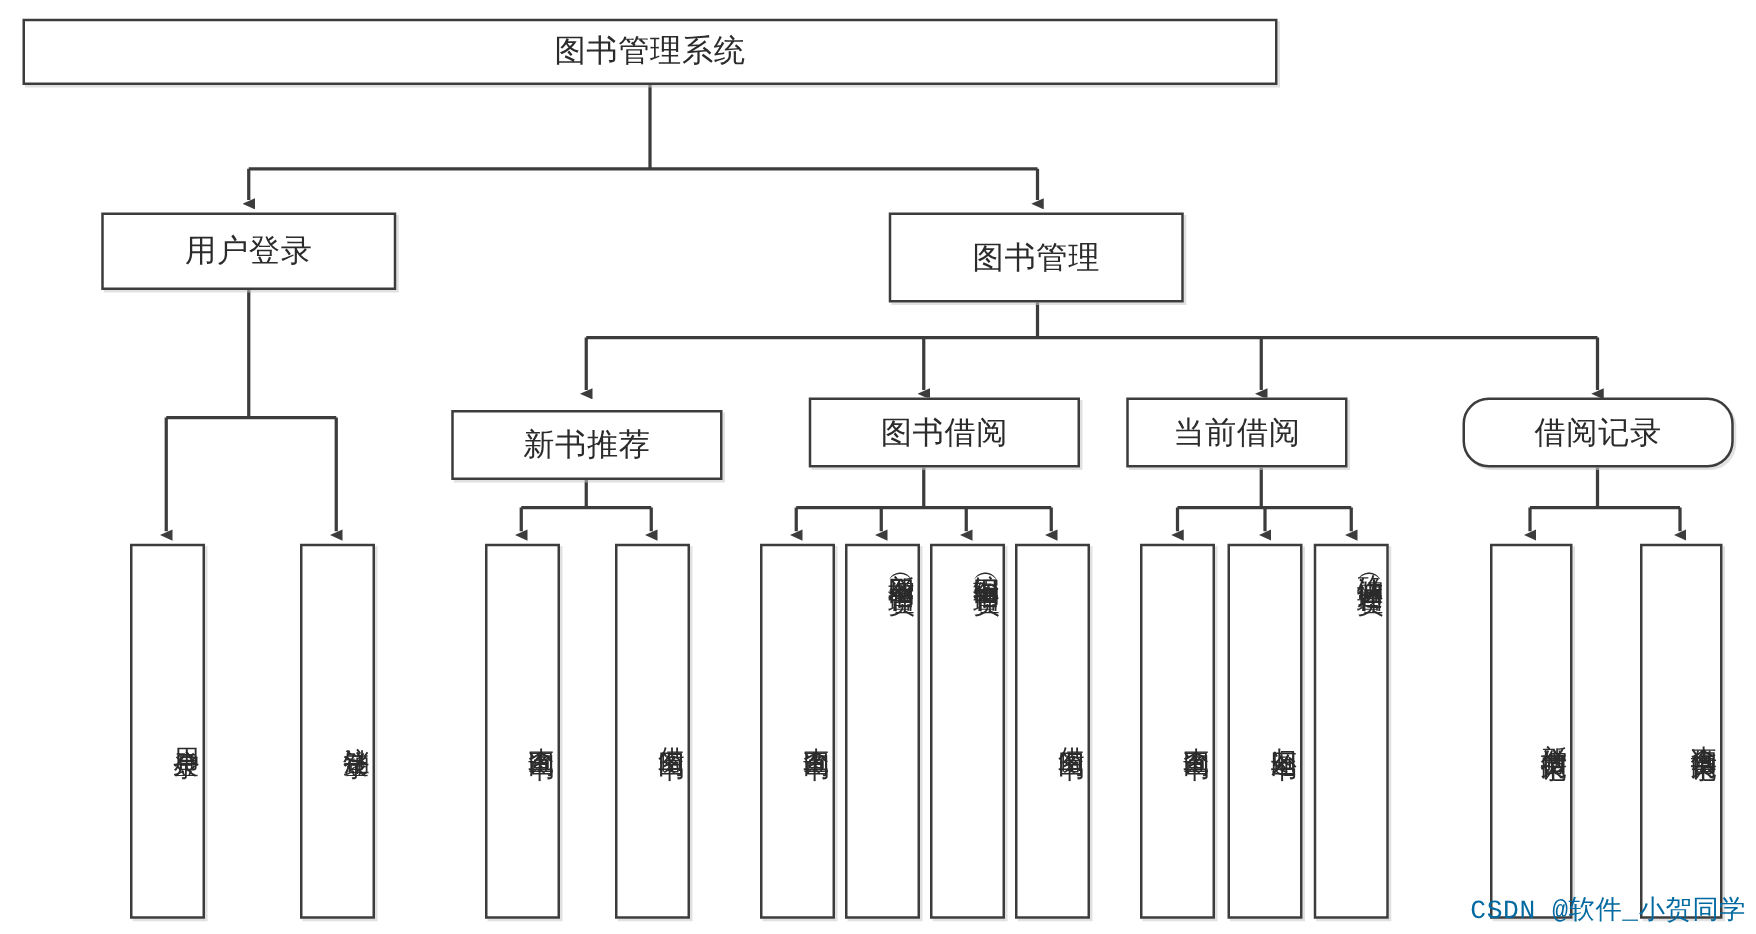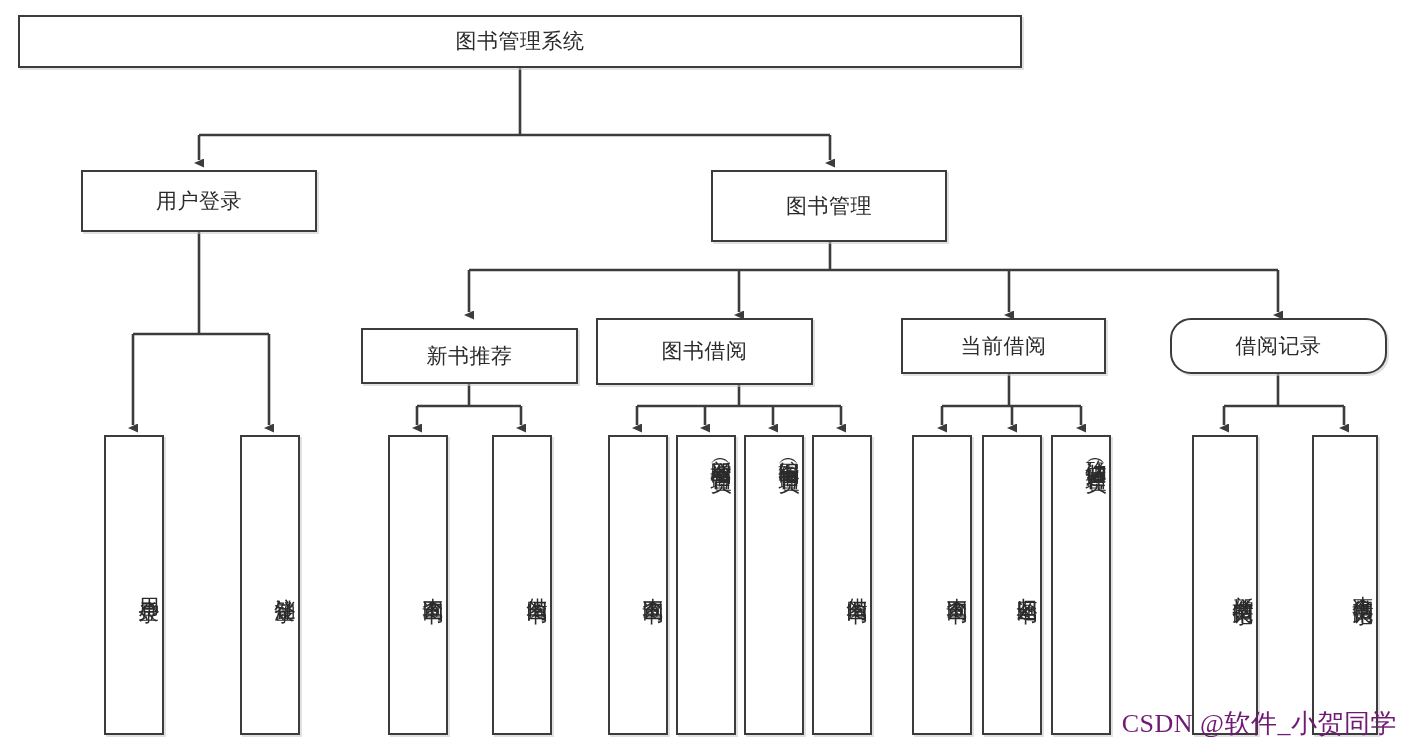--- a/index.html
+++ b/index.html
@@ -30,21 +30,21 @@
     border: 2.2px solid #3c3c3c;
     box-shadow: 2px 2px 0 0 rgba(200,200,200,0.55);
   }
 
   .node-label {
     position: absolute;
     left: 0;
     width: 100%;
     text-align: center;
     color: #2b2b2b;
-    font-size: 21px;
+    font-size: 25px;
     line-height: 1.05;
     letter-spacing: 0.5px;
     white-space: nowrap;
   }
 
   
   .node-box.horiz {
     display: flex;
     align-items: center;
     justify-content: center;
@@ -78,25 +78,25 @@
     top: 0;
     width: 1405px;
     height: 747px;
     pointer-events: none;
   }
 
   #watermark {
     position: absolute;
     right: 8px;
     bottom: 6px;
-    font-size: 26px;
-    color: #701a75;
+    font-size: 21px;
+    color: #0369a1;
     letter-spacing: 0.5px;
     white-space: nowrap;
-    font-family: Liberation Serif, serif;
+    font-family: Liberation Mono, monospace;
   }
 </style>
 </head>
 <body>
 
 <div id="diagram-root">
 
   <svg class="connectors" viewBox="0 0 1405 747" xmlns="http://www.w3.org/2000/svg">
     <defs>
       <marker id="arrowhead" markerWidth="9" markerHeight="10" refX="1.5" refY="5" orient="auto" markerUnits="userSpaceOnUse">
@@ -154,24 +154,24 @@
   <div class="node-box horiz" style="left:81px; top:170px; width:236px; height:62px;">
     <span class="node-label">用户登录</span>
   </div>
   <div class="node-box horiz" style="left:711px; top:170px; width:236px; height:72px;">
     <span class="node-label">图书管理</span>
   </div>
 
   <div class="node-box horiz" style="left:361px; top:328px; width:217px; height:56px;">
     <span class="node-label">新书推荐</span>
   </div>
-  <div class="node-box horiz" style="left:596px; top:318px; width:217px; height:67px;">
+  <div class="node-box horiz" style="left:647px; top:318px; width:217px; height:56px;">
     <span class="node-label">图书借阅</span>
   </div>
-  <div class="node-box horiz" style="left:901px; top:318px; width:205px; height:56px;">
+  <div class="node-box horiz" style="left:901px; top:318px; width:177px; height:56px;">
     <span class="node-label">当前借阅</span>
   </div>
   <div class="node-box horiz" style="left:1170px; top:318px; width:217px; height:56px;border-radius:21px;">
     <span class="node-label">借阅记录</span>
   </div>
 
   <div class="node-box vert align-center" style="left:104px; top:435px; width:60px; height:300px;">
     <span class="node-label">用户登录</span>
   </div>
   <div class="node-box vert align-center" style="left:240px; top:435px; width:60px; height:300px;">

